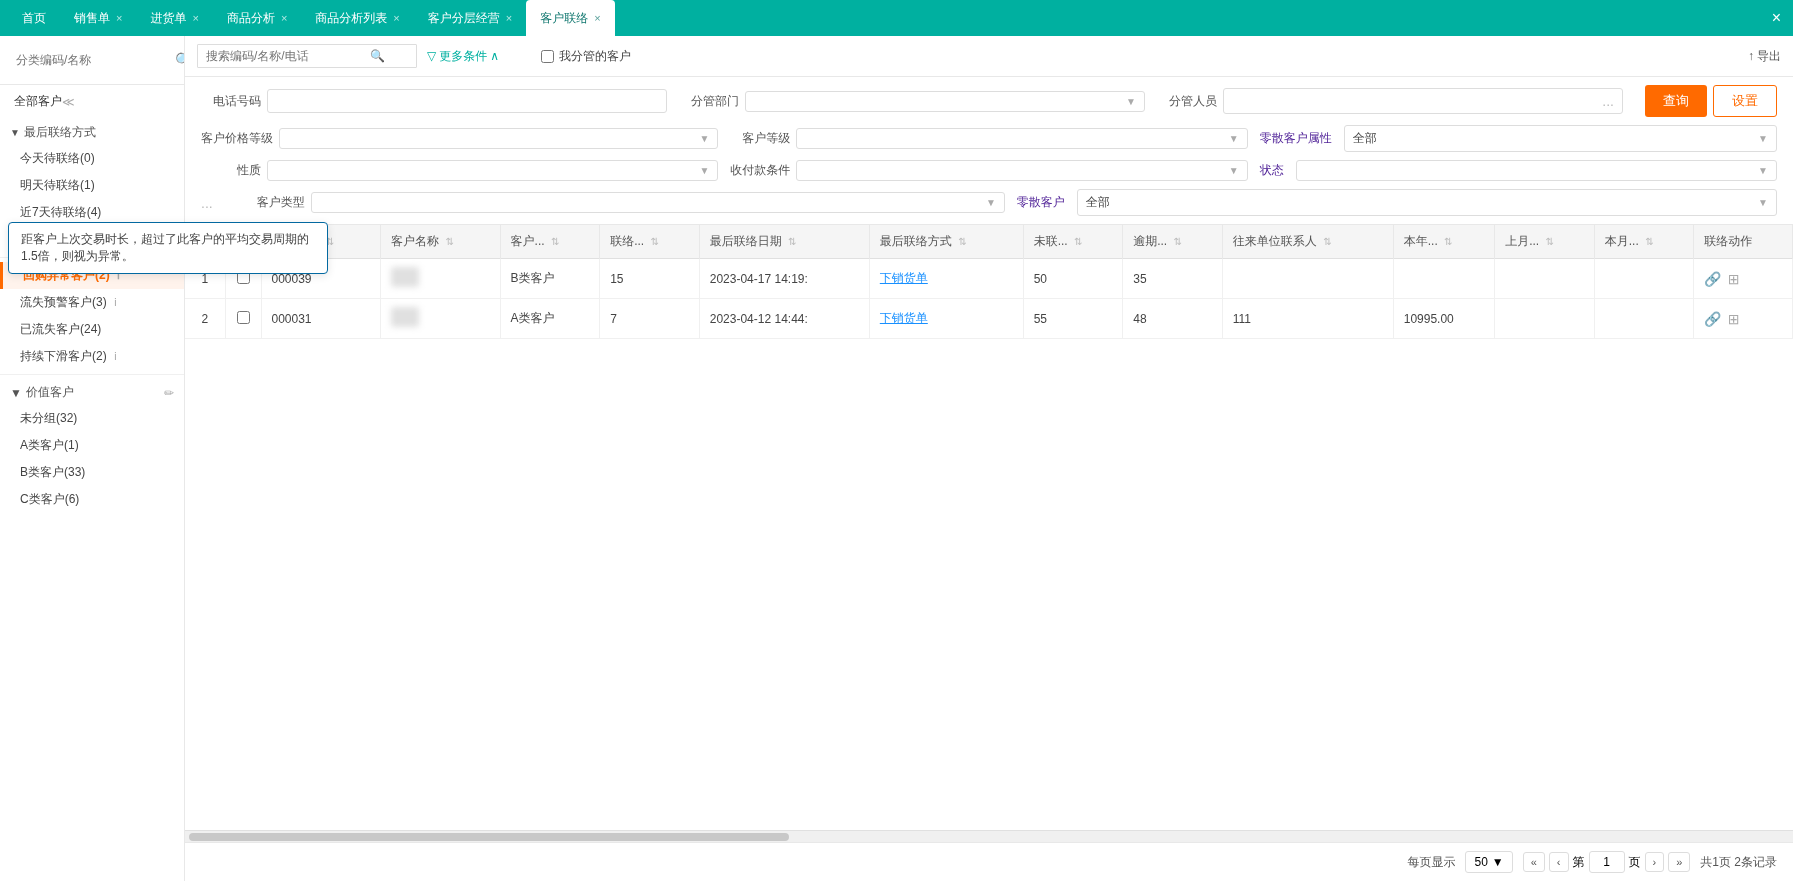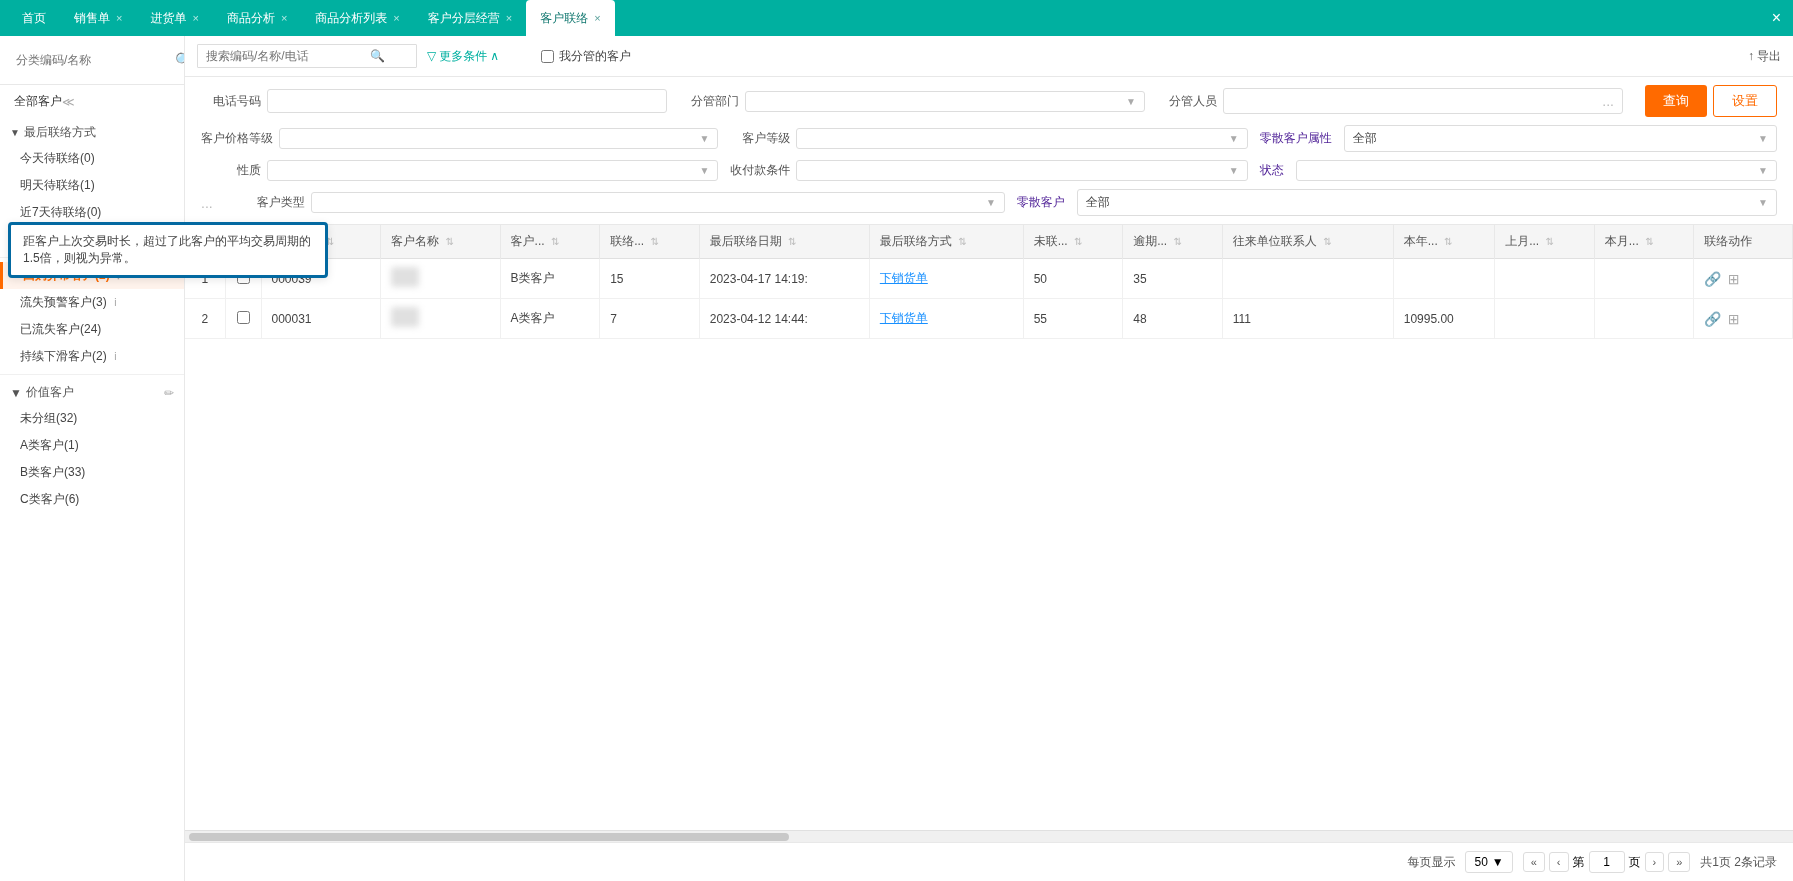--- a/index.html
+++ b/index.html
@@ -292,21 +292,21 @@
     .col-num { width: 40px; text-align: center; }
     .col-check { width: 36px; text-align: center; }
     .col-settings { width: 36px; text-align: center; }
 
     
     .tooltip-box {
       position: absolute;
       top: 222px;
       left: 8px;
       background: white;
-      border: 3px solid #0369a1;
+      border: 1px solid #0369a1;
       border-radius: 4px;
       padding: 8px 12px;
       font-size: 12px;
       color: #444;
       max-width: 320px;
       z-index: 100;
       box-shadow: 0 2px 8px rgba(0,0,0,0.1);
     }
 
     
@@ -425,21 +425,21 @@
       <span class="triangle">▼</span>
       <span>最后联络方式</span>
     </div>
     <div class="sidebar-item">
       <span>今天待联络(0)</span>
     </div>
     <div class="sidebar-item">
       <span>明天待联络(1)</span>
     </div>
     <div class="sidebar-item">
-      <span>近7天待联络(0)</span>
+      <span>近7天待联络(4)</span>
     </div>
     <div class="sidebar-item">
       <span>逾期未联络(30)</span>
     </div>
     <div class="sidebar-divider"></div>
     <div class="sidebar-item active">
       <span>回购异常客户(2)</span>
       <span style="color:#aaa;margin-left:4px;font-size:11px;">ℹ</span>
     </div>
     <div class="sidebar-item">

